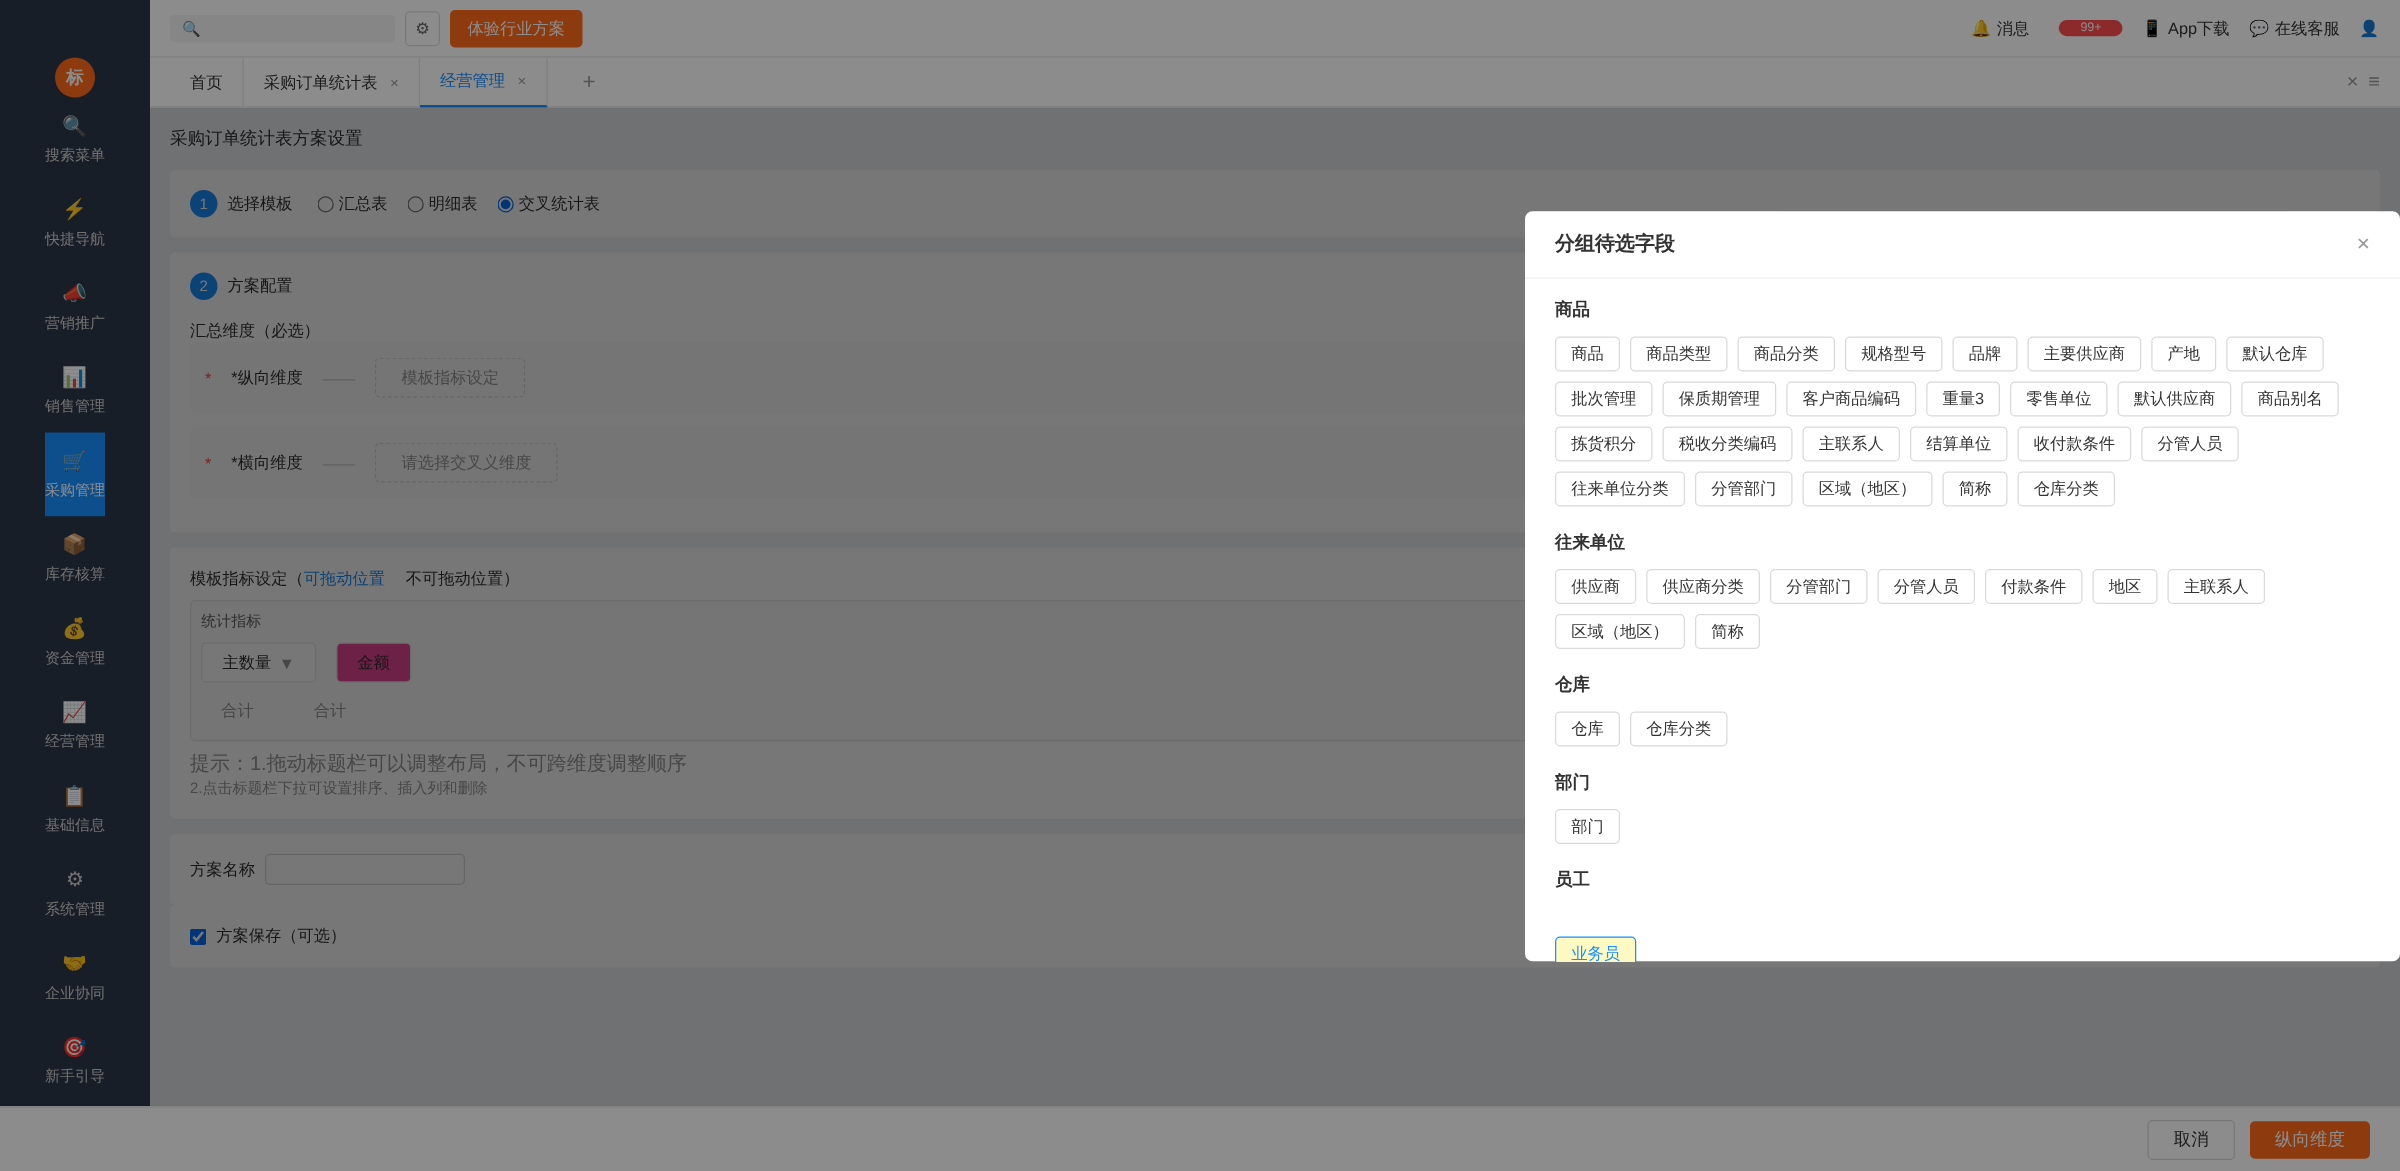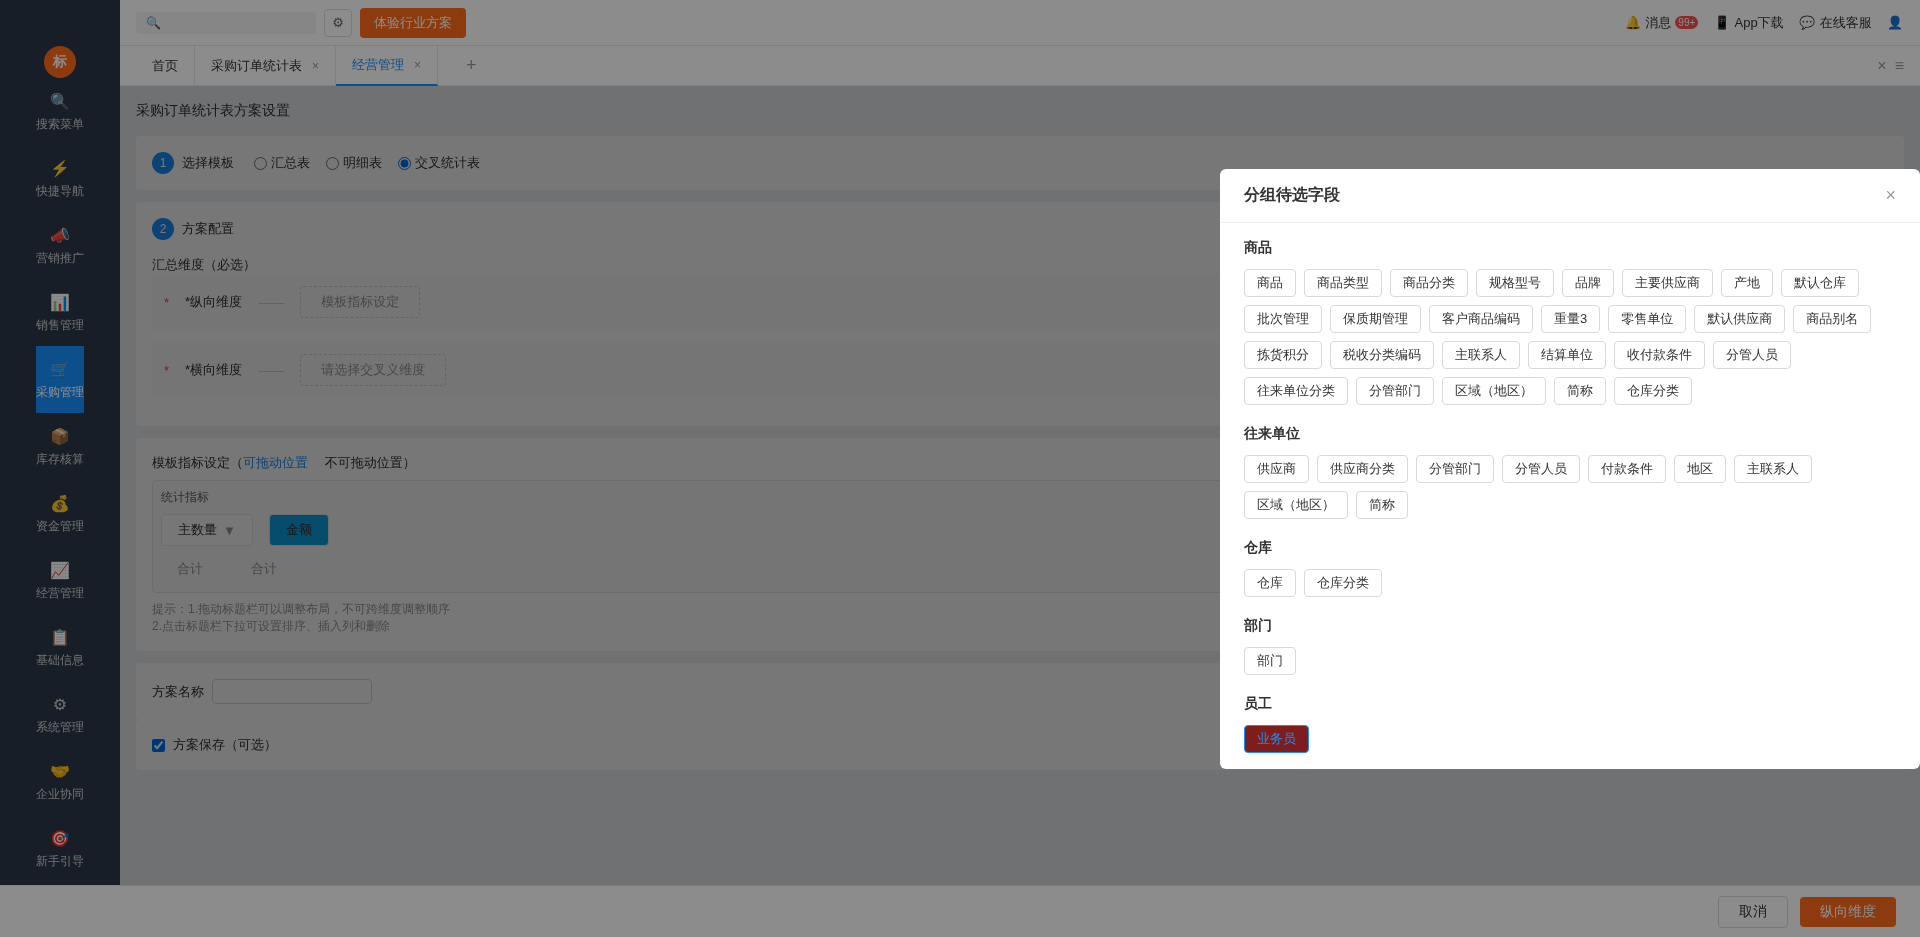--- a/index.html
+++ b/index.html
@@ -66,23 +66,24 @@
     }
     .header-right-item {
       display: flex; align-items: center; gap: 4px;
       color: #333; font-size: 13px; cursor: pointer;
     }
     .badge {
       background: #ff4d4f;
       color: white;
       border-radius: 8px;
       font-size: 10px;
-      padding: 1px 3px;
+      padding: 1px 17px;
       min-width: 18px;
       text-align: left;
+      margin-left: 20px;
     }
     
     
     .tab-bar {
       height: 40px;
       background: #fff;
       display: flex;
       align-items: center;
       padding: 0 16px;
       border-bottom: 1px solid #e8e8e8;
@@ -219,22 +220,23 @@
       border: 1px solid #d9d9d9;
       border-radius: 4px;
       padding: 4px 12px;
       font-size: 13px;
       color: #333;
       cursor: pointer;
       background: white;
     }
     .field-tag.selected {
       border-color: #1890ff;
-      background: #7f1d1d;
+      background: #fef9c3;
       color: #1890ff;
+      margin-top: 24px;
     }
     
     
     .page-title {
       font-size: 14px;
       color: #333;
       margin-bottom: 16px;
     }
     .steps-bar {
       background: white;
@@ -469,28 +471,28 @@
       <span>模板指标设定（</span><span style="color:#1890ff;">可拖动位置</span>
       <span>　</span><span>不可拖动位置</span>）
     </div>
     <div style="background:#fafafa; padding:8px; border:1px solid #e8e8e8; border-radius:4px;">
       <div style="margin-bottom:8px; font-size:12px; color:#666;">统计指标</div>
       <div style="display:flex; gap:16px;">
         <div style="border:1px solid #e8e8e8; padding:6px 16px; border-radius:4px; background:white; display:flex; align-items:center; gap:6px;">
           <span>主数量</span> 
             <span style="color:#999;">▼</span>
         </div>
-        <div style="border:1px solid #e8e8e8; padding:6px 16px; border-radius:4px; background:#0ea5e9;">金额</div>
+        <div style="border:1px solid #e8e8e8; padding:6px 16px; border-radius:4px; background:#ec4899;">金额</div>
       </div>
       <div style="display:flex; gap:16px; margin-top:8px;">
         <div style="padding:6px 16px; color:#999;">合计</div>
         <div style="padding:6px 16px; color:#999;">合计</div>
       </div>
     </div>
-    <div style="margin-top:8px; font-size:12px; color:#999;">提示：1.拖动标题栏可以调整布局，不可跨维度调整顺序</div>
+    <div style="margin-top:8px; font-size:16px; color:#999;">提示：1.拖动标题栏可以调整布局，不可跨维度调整顺序</div>
     <div style="font-size:12px; color:#999;">2.点击标题栏下拉可设置排序、插入列和删除</div>
   </div>
 
   <div style="background:white; padding:16px; border-radius:4px; display:flex; align-items:center; gap:8px;">
     <span>方案名称</span>
     <input type="text" style="border: 1px solid rgb(217, 217, 217); border-radius: 4px; padding: 4px 8px; width: 160px;">
   </div>
   <div style="background:white; padding:16px; border-radius:4px; margin-bottom:12px; display:flex; align-items:center; gap:8px;">
     <input type="checkbox" checked="" style="">
     <span>方案保存（可选）</span>

